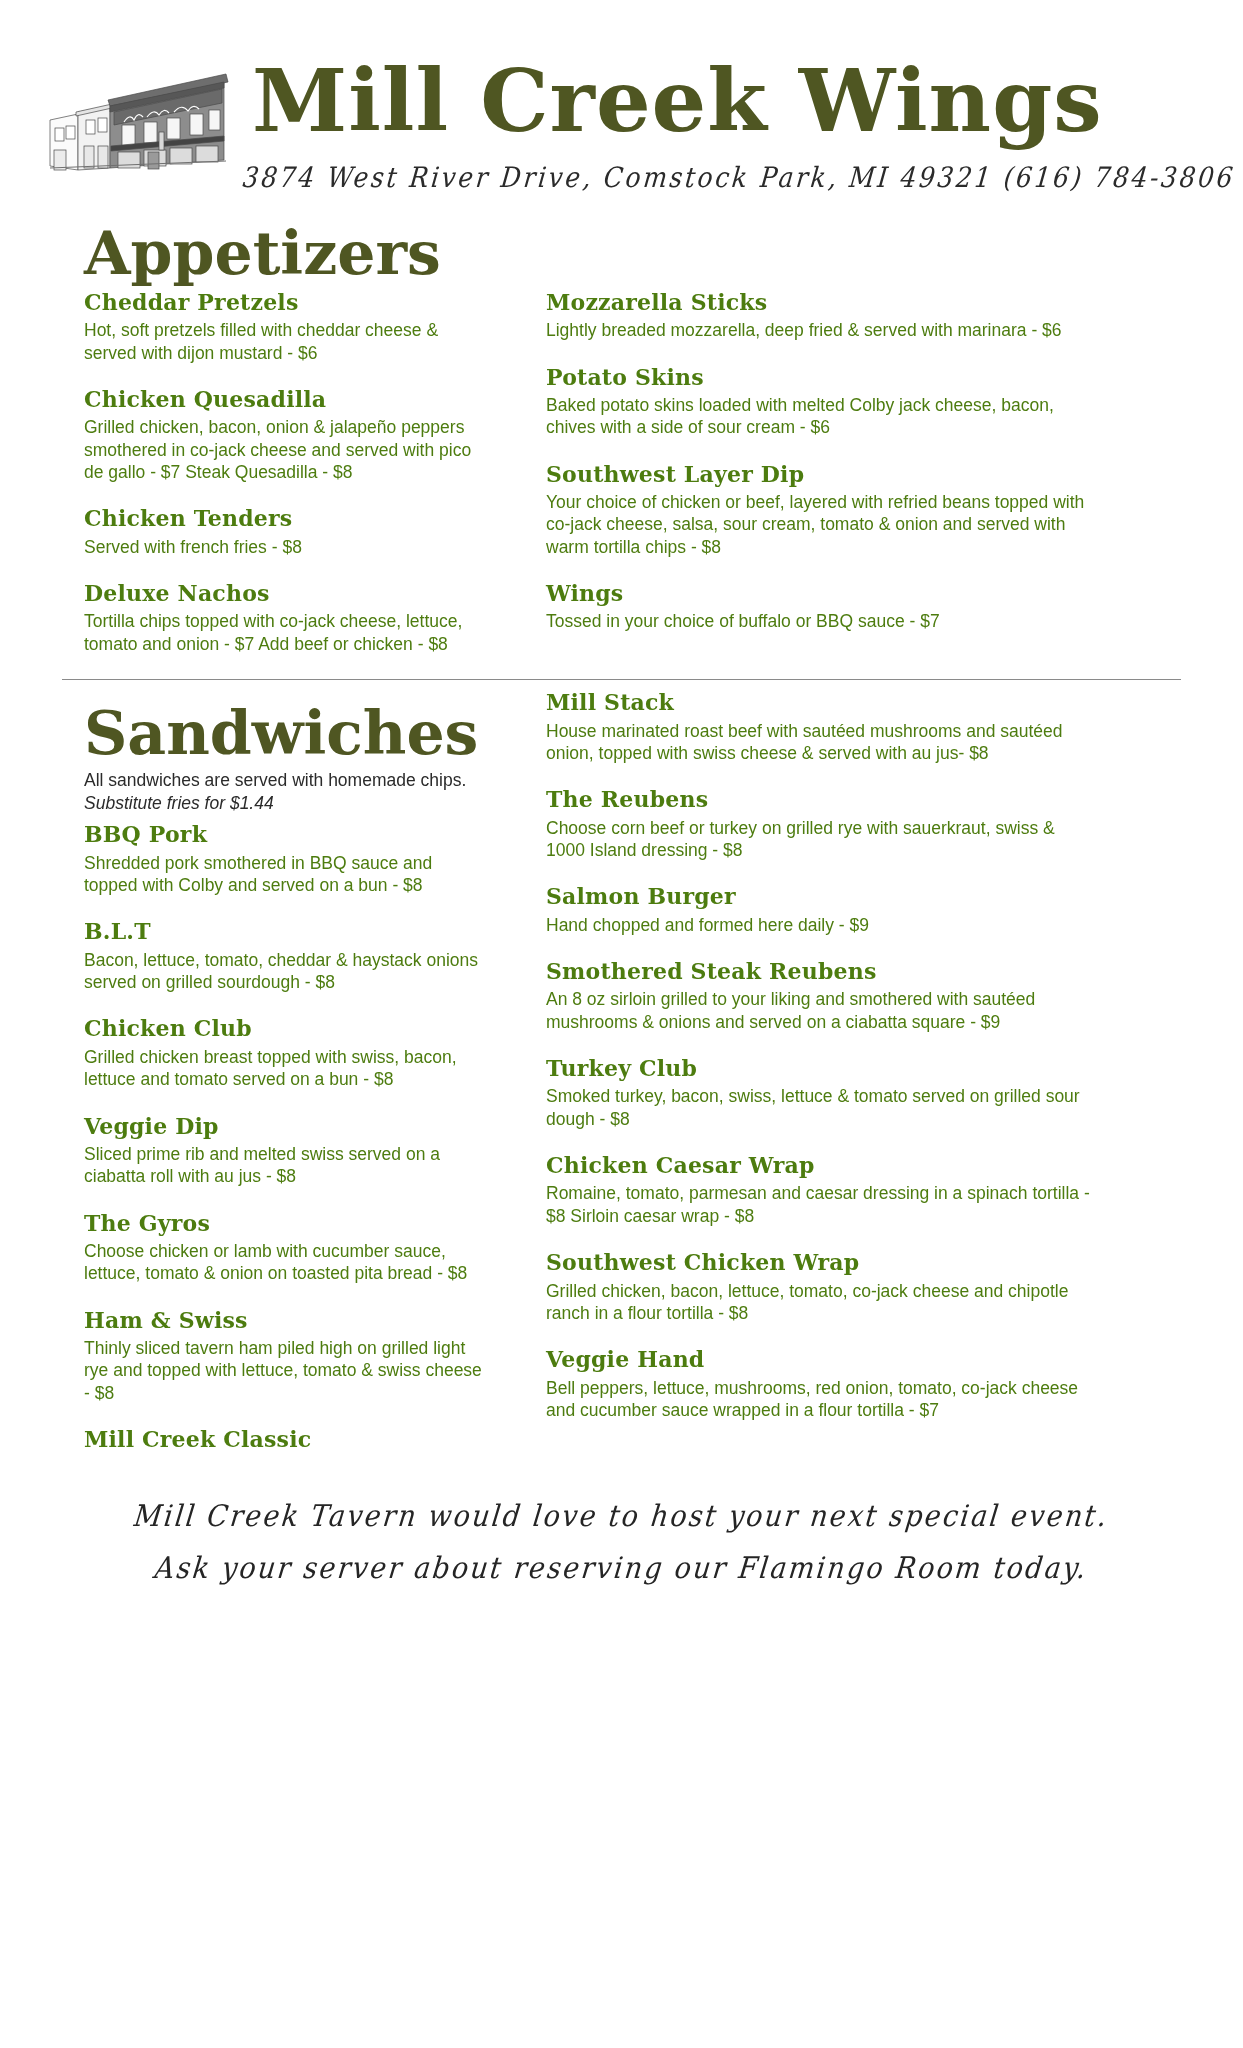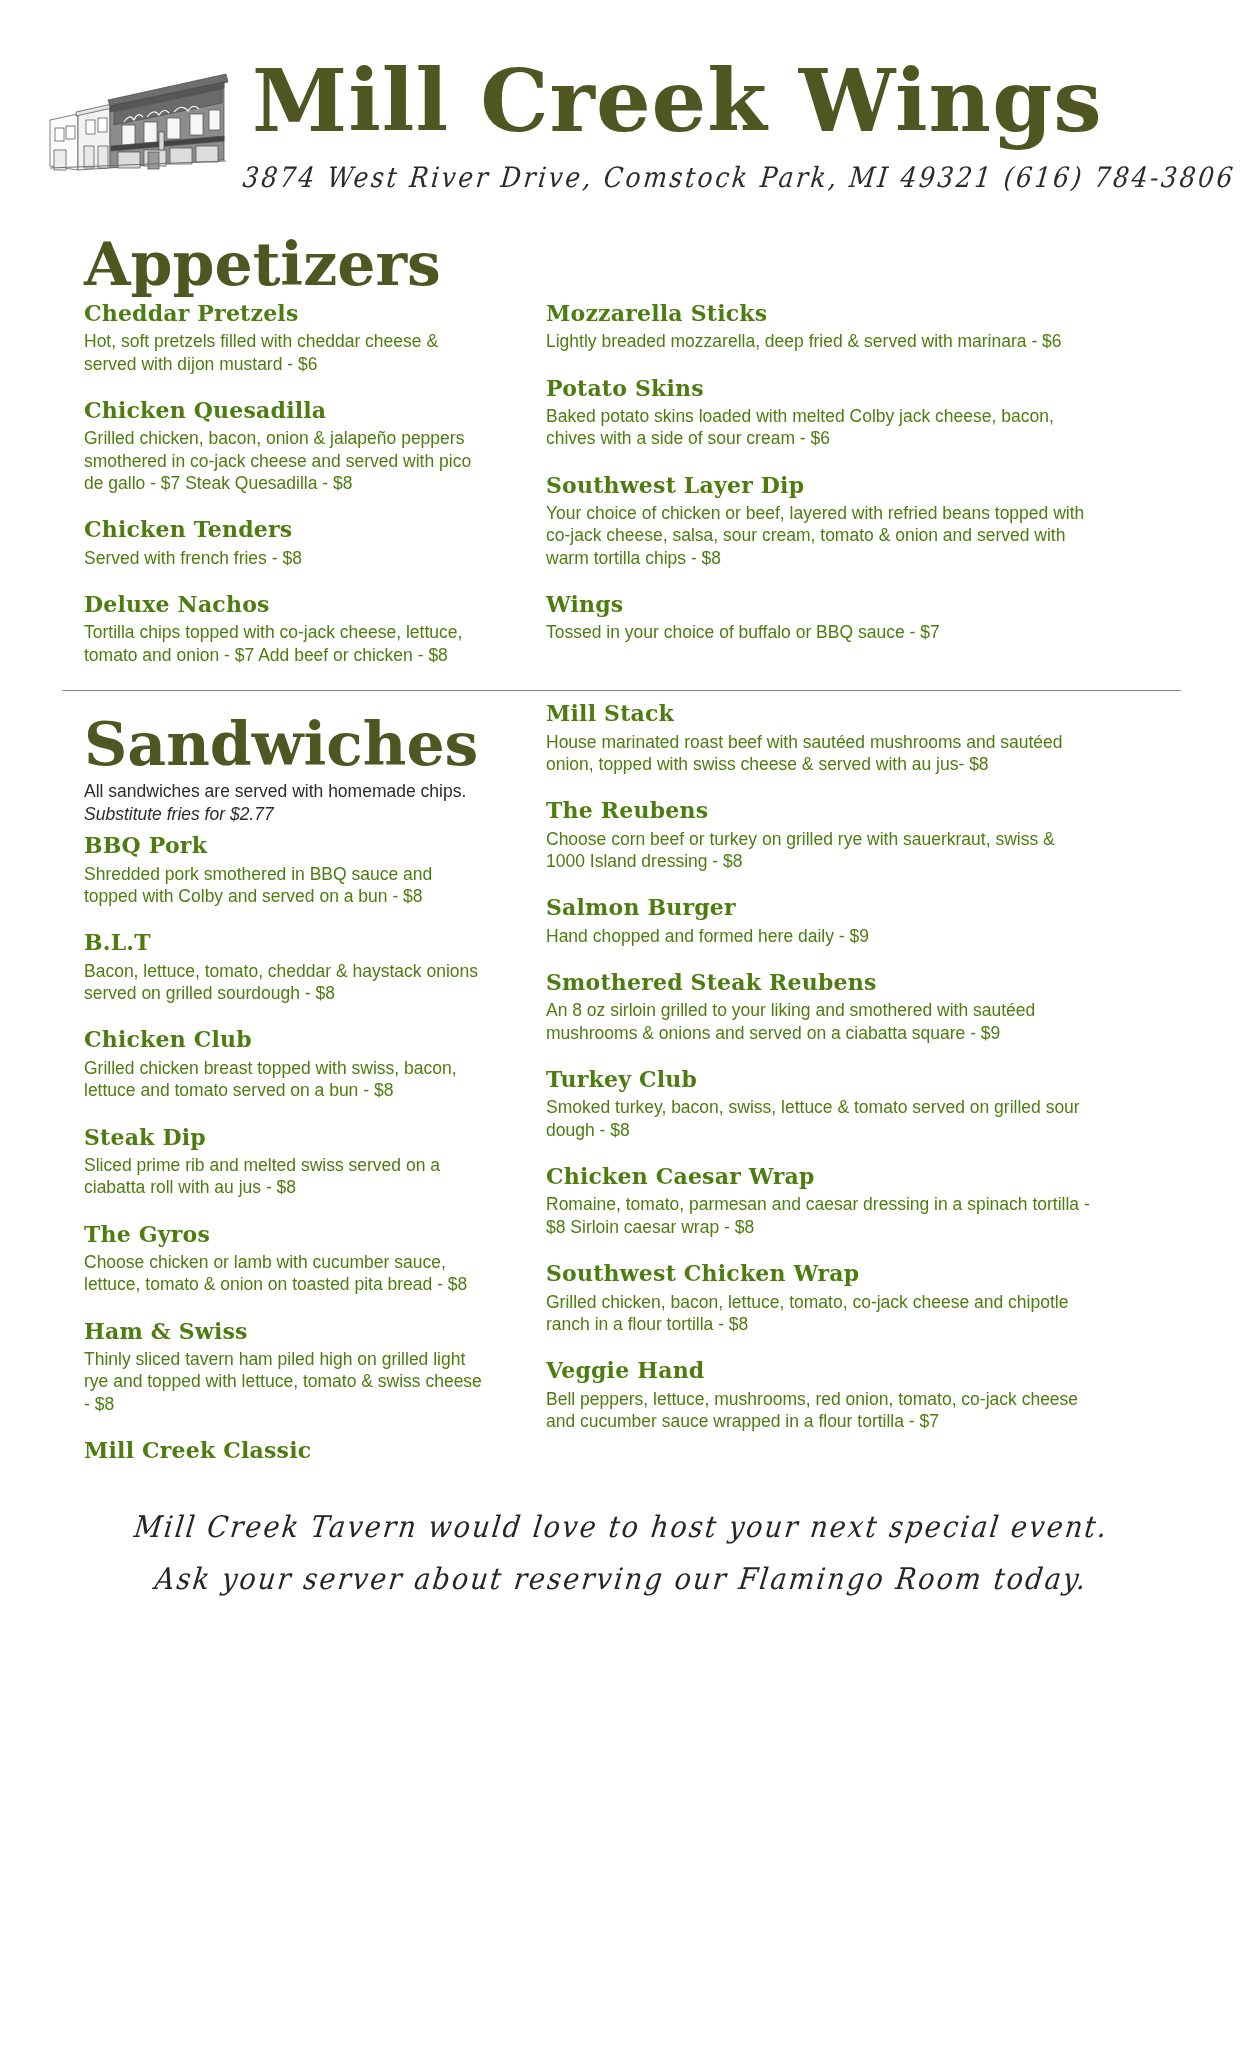--- a/index.html
+++ b/index.html
@@ -134,21 +134,21 @@
     font-style: italic;
     font-size: 27px;
     line-height: 1.92;
     letter-spacing: 2.2px;
     color: #252525;
     transform: skewX(-7deg) scaleY(1.1);
     white-space: nowrap;
   }
 
   
-  .appetizers-block { margin-top: 28px; }
+  .appetizers-block { margin-top: 17px; }
   .sandwiches-block { margin-top: 22px; }
   .sandwiches-block .cols { margin-top: 6px; }
   .sandwiches-block .col-right { margin-top: -132px; }
 </style>
 </head>
 <body>
 
 <div class="header">
 
   <div class="logo-wrap">
@@ -248,40 +248,40 @@
     </div>
   </div>
 </div>
 
 <div class="divider"></div>
 
 <div class="section sandwiches-block">
   <h2 class="section-title">Sandwiches</h2>
   <p class="section-note">
     <span>All sandwiches are served with homemade chips.</span><br>
-    <span class="italic">Substitute fries for $2.77</span>
+    <span class="italic">Substitute fries for $1.44</span>
   </p>
 
   <div class="cols">
     <div class="col col-left">
 
       <div class="item">
         <p class="item-name">BBQ Pork</p>
         <p class="item-desc">Shredded pork smothered in BBQ sauce and topped with Colby and served on a bun - $8</p>
       </div>
       <div class="item">
         <p class="item-name">B.L.T</p>
         <p class="item-desc">Bacon, lettuce, tomato, cheddar &amp; haystack onions served on grilled sourdough - $8</p>
       </div>
       <div class="item">
         <p class="item-name">Chicken Club</p>
         <p class="item-desc">Grilled chicken breast topped with swiss, bacon, lettuce and tomato served on a bun - $8</p>
       </div>
       <div class="item">
-        <p class="item-name">Steak Dip</p>
+        <p class="item-name">Veggie Dip</p>
         <p class="item-desc">Sliced prime rib and melted swiss served on a ciabatta roll with au jus - $8</p>
       </div>
       <div class="item">
         <p class="item-name">The Gyros</p>
         <p class="item-desc">Choose chicken or lamb with cucumber sauce, lettuce, tomato &amp; onion on toasted pita bread - $8</p>
       </div>
       <div class="item">
         <p class="item-name">Ham &amp; Swiss</p>
         <p class="item-desc">Thinly sliced tavern ham piled high on grilled light rye and topped with lettuce, tomato &amp; swiss cheese - $8</p>
       </div>

